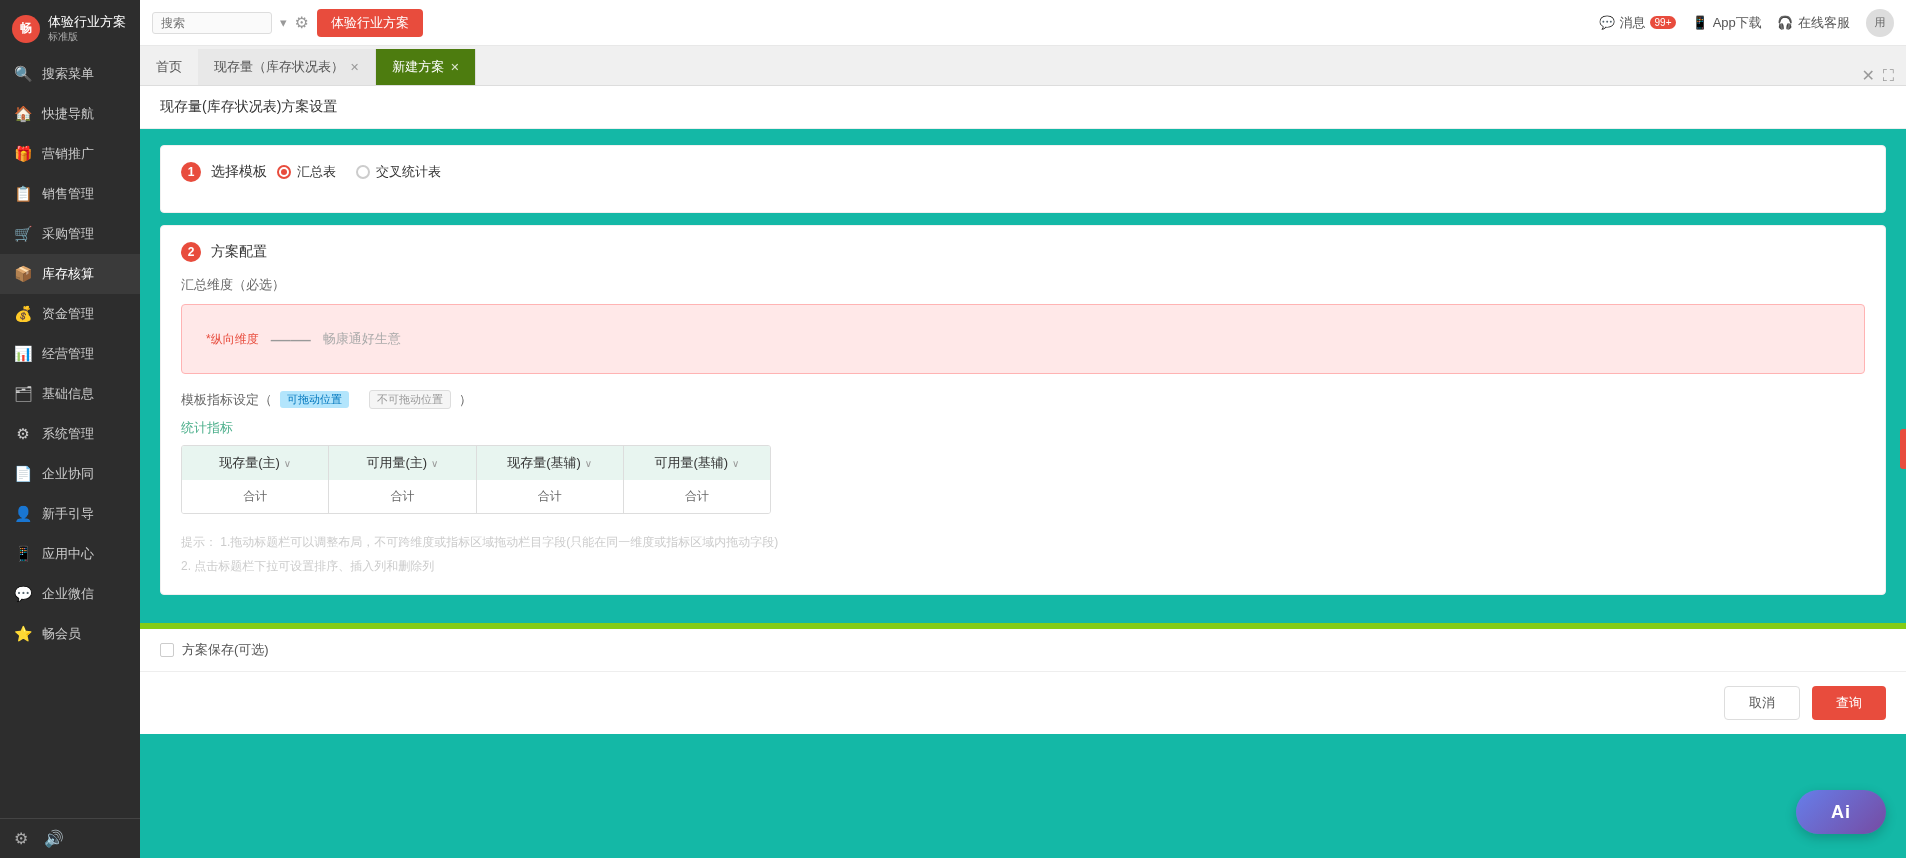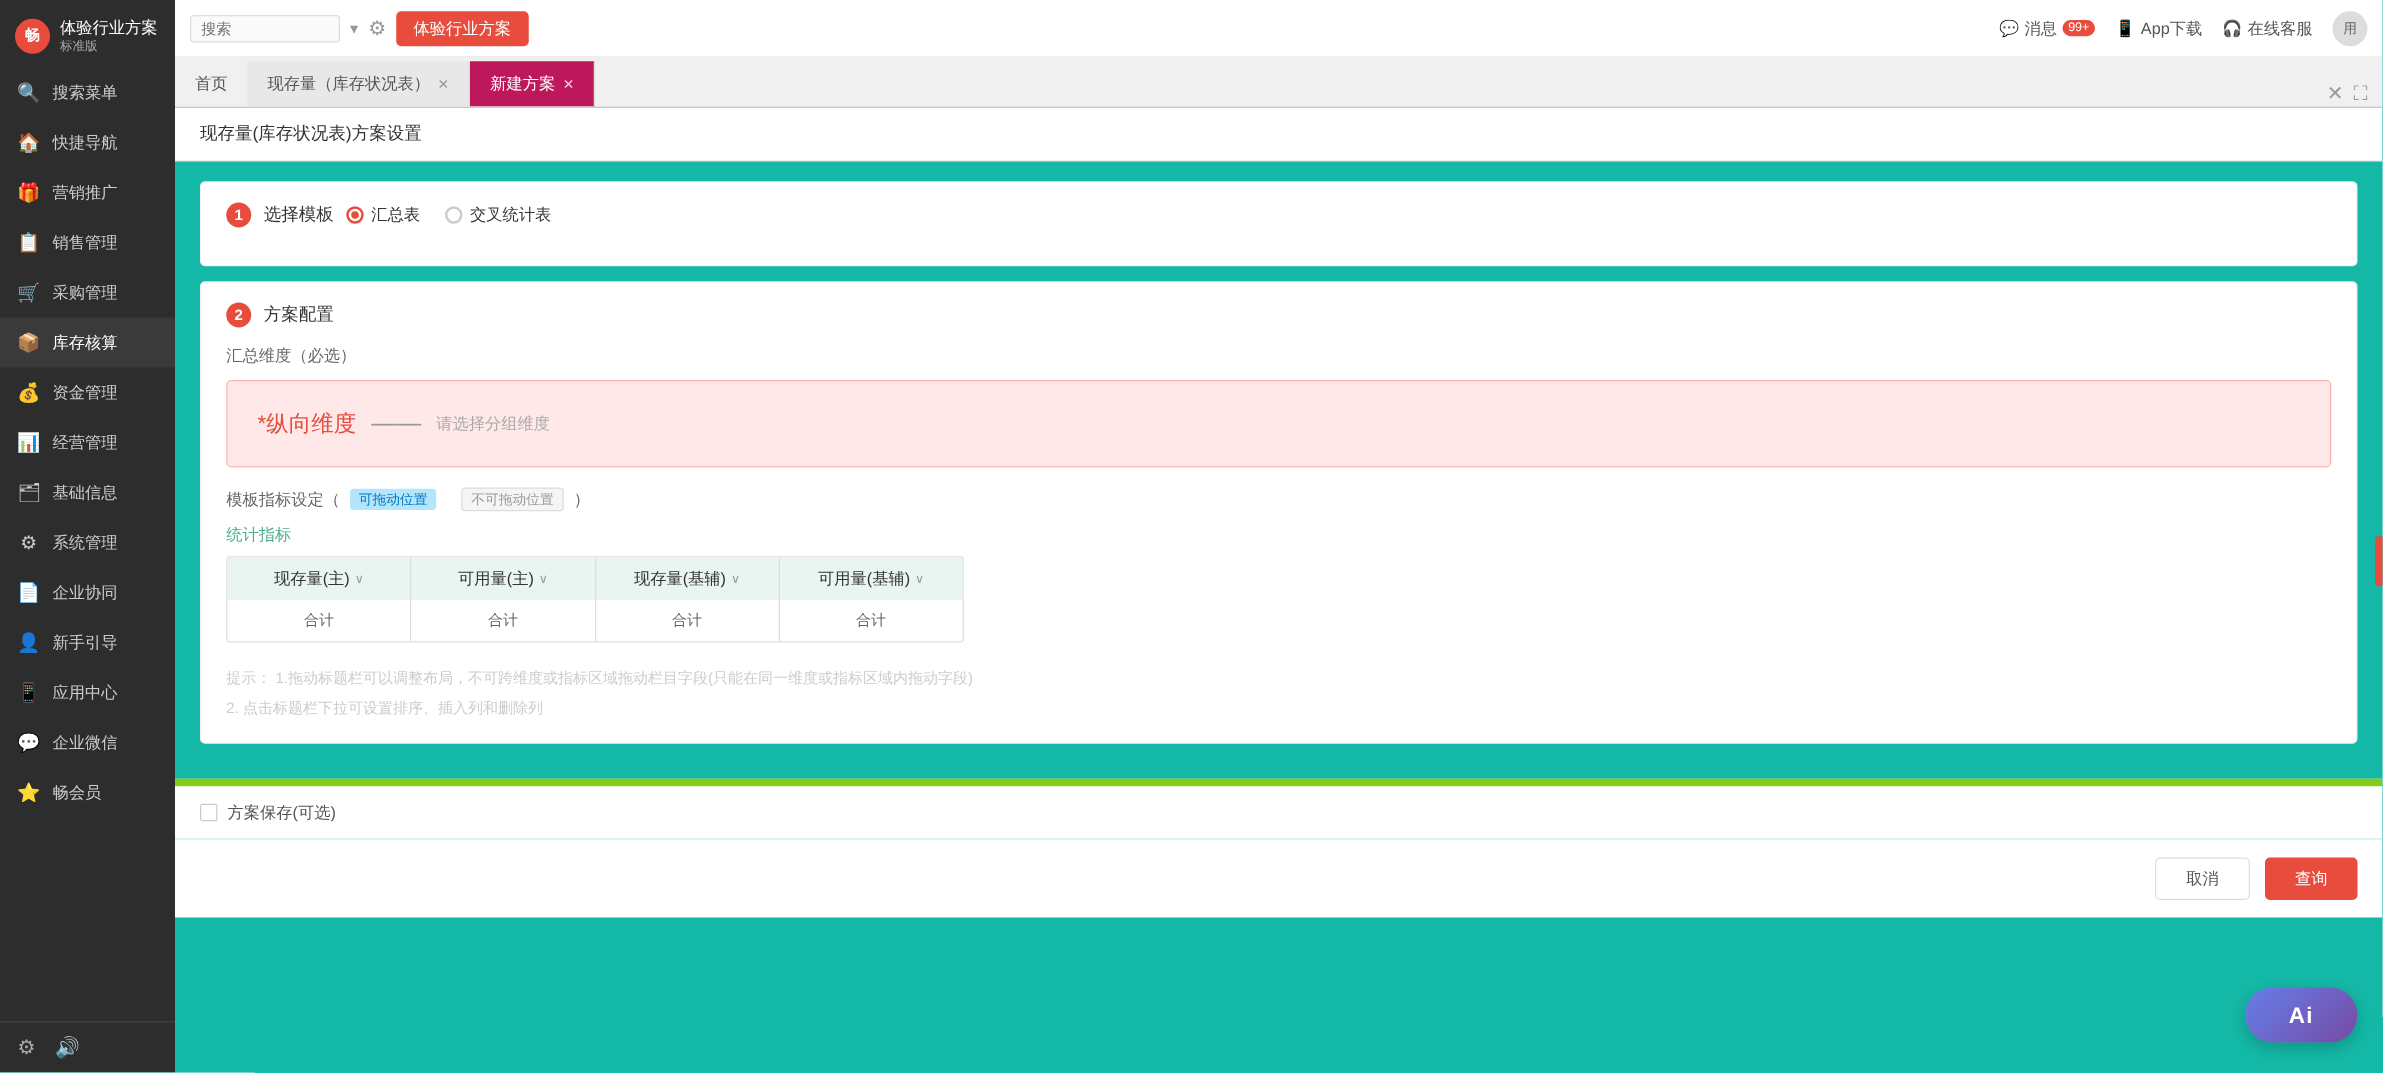--- a/index.html
+++ b/index.html
@@ -108,21 +108,21 @@
     }
     .tab-item {
       display: flex; align-items: center; gap: 6px;
       padding: 8px 16px;
       font-size: 13px; cursor: pointer;
       background: #e8e8e8; color: #555;
       border-right: 1px solid #ddd;
       height: 36px;
     }
     .tab-item.new-scheme {
-      background: #be185d; color: white;
+      background: #4d7c0f; color: white;
     }
     .tab-close { font-size: 11px; color: #999; cursor: pointer; }
     .tab-close.white { color: rgba(255,255,255,0.8); }
     .tab-home { padding: 8px 16px; font-size: 13px; color: #555; cursor: pointer; background: #f0f0f0; height: 36px; display: flex; align-items: center; }
 
     
     .window-controls {
       margin-left: auto;
       display: flex; align-items: center; gap: 8px;
       padding-right: 12px;
@@ -189,21 +189,21 @@
     .dimension-required { font-size: 13px; color: #666; margin-bottom: 10px; }
 
     .dimension-box {
       background: #ffe8e8;
       border: 1px solid #ffb3b3;
       border-radius: 4px;
       padding: 20px 24px;
       display: flex; align-items: center; gap: 12px;
       min-height: 70px;
     }
-    .dimension-label { color: #e84c3d; font-size: 18px; }
+    .dimension-label { color: #e84c3d; font-size: 12px; }
     .dimension-separator { color: #999; font-size: 20px; }
     .dimension-placeholder { color: #aaa; font-size: 13px; }
 
     
     .indicator-config { margin-top: 16px; }
     .indicator-label { font-size: 13px; color: #666; margin-bottom: 10px; display: flex; align-items: center; gap: 8px; }
 
     .movable-tag {
       background: #b3e5fc; color: #0277bd;
       border-radius: 3px; padding: 1px 7px; font-size: 11px;
@@ -461,21 +461,21 @@
         <div class="section-header">
           <div class="section-num">2</div>
           <div class="section-title">方案配置</div>
         </div>
 
         <div class="dimension-required">汇总维度（必选）</div>
 
         <div class="dimension-box">
           <span class="dimension-label">*纵向维度</span>
           <span class="dimension-separator">——</span>
-          <span class="dimension-placeholder">请选择分组维度</span>
+          <span class="dimension-placeholder">畅康通好生意</span>
         </div>
 
         <div class="indicator-config">
           <div class="indicator-label">
             <span>模板指标设定（</span>
             <span class="movable-tag">可拖动位置</span>
             <span style="color:#999;font-size:13px;margin-left:4px;"></span>
             <span class="unmovable-tag">不可拖动位置</span>
             <span>）</span>
           </div>

